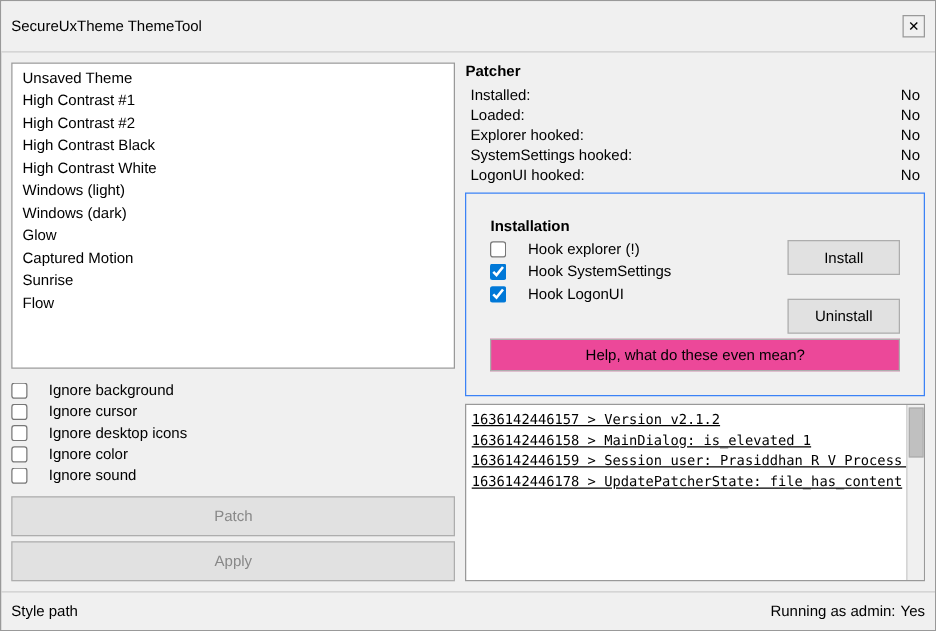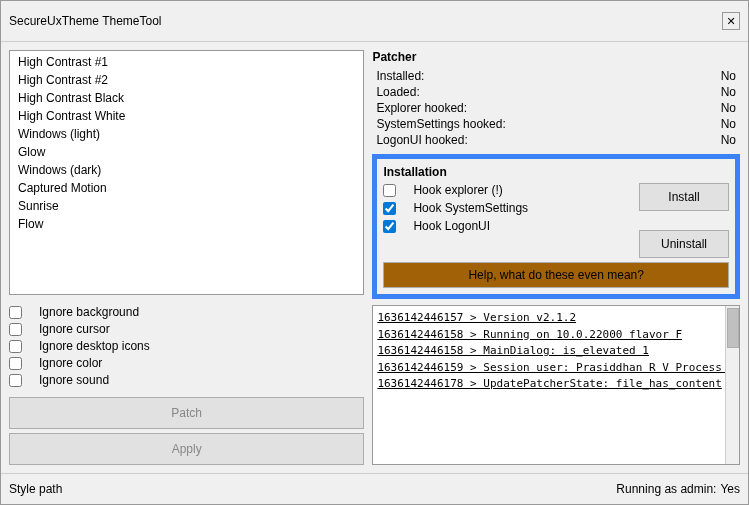--- a/index.html
+++ b/index.html
@@ -123,22 +123,22 @@
       margin-bottom: 4px;
       font-size: 12px;
     }
     .info-row {
       display: flex;
       justify-content: space-between;
       padding: 1px 4px;
       font-size: 12px;
     }
     .installation-box {
-      border: 5px solid #3b82f6;
-      padding: 6px;
+      border: 1px solid #3b82f6;
+      padding: 19px;
       background: #f0f0f0;
     }
     .install-row {
       display: flex;
       justify-content: space-between;
       align-items: flex-start;
       gap: 8px;
     }
     .install-checkboxes {
       display: flex;
@@ -154,21 +154,21 @@
       width: 90px;
       height: 28px;
       background: #e1e1e1;
       border: 1px solid #adadad;
       cursor: pointer;
       font-size: 12px;
     }
     .help-btn {
       width: 100%;
       height: 26px;
-      background: #a16207;
+      background: #ec4899;
       border: 1px solid #adadad;
       cursor: pointer;
       font-size: 12px;
       margin-top: 4px;
     }
     .log-box {
       flex: 1;
       border: 1px solid #999;
       background: white;
       overflow-y: auto;
@@ -214,27 +214,28 @@
   <div class="title-bar">
     <span class="title-bar-text">SecureUxTheme ThemeTool</span>
     <button class="close-btn">✕</button>
   </div>
 
   <div class="content">
 
     <div class="left-panel">
 
       <div class="theme-list-box" id="theme-list-box">
+          <div class="theme-item">Unsaved Theme</div>
           <div class="theme-item">High Contrast #1</div>
           <div class="theme-item">High Contrast #2</div>
           <div class="theme-item">High Contrast Black</div>
           <div class="theme-item">High Contrast White</div>
           <div class="theme-item">Windows (light)</div>
+          <div class="theme-item">Windows (dark)</div>
           <div class="theme-item">Glow</div>
-          <div class="theme-item">Windows (dark)</div>
           <div class="theme-item">Captured Motion</div>
           <div class="theme-item">Sunrise</div>
           <div class="theme-item">Flow</div>
         </div>
 
       <div class="checkboxes-section">
         <div class="checkbox-row">
           <input type="checkbox" style="">
           <span>Ignore background</span>
         </div>
@@ -310,21 +311,20 @@
           <div class="install-buttons">
             <button class="install-btn">Install</button>
             <button class="uninstall-btn">Uninstall</button>
           </div>
         </div>
         <button class="help-btn">Help, what do these even mean?</button>
       </div>
 
       <div class="log-box" id="log-box">
         <div class="log-line">1636142446157 &gt; Version v2.1.2</div>
-          <div class="log-line">1636142446158 &gt; Running on 10.0.22000 flavor F</div>
           <div class="log-line">1636142446158 &gt; MainDialog: is_elevated 1</div>
           <div class="log-line">1636142446159 &gt; Session user: Prasiddhan R V Process u</div>
           <div class="log-line">1636142446178 &gt; UpdatePatcherState: file_has_content</div>
           <div class="scrollbar-indicator">
           <div class="scrollbar-thumb"></div>
         </div>
       </div>
     </div>
   </div>
 

